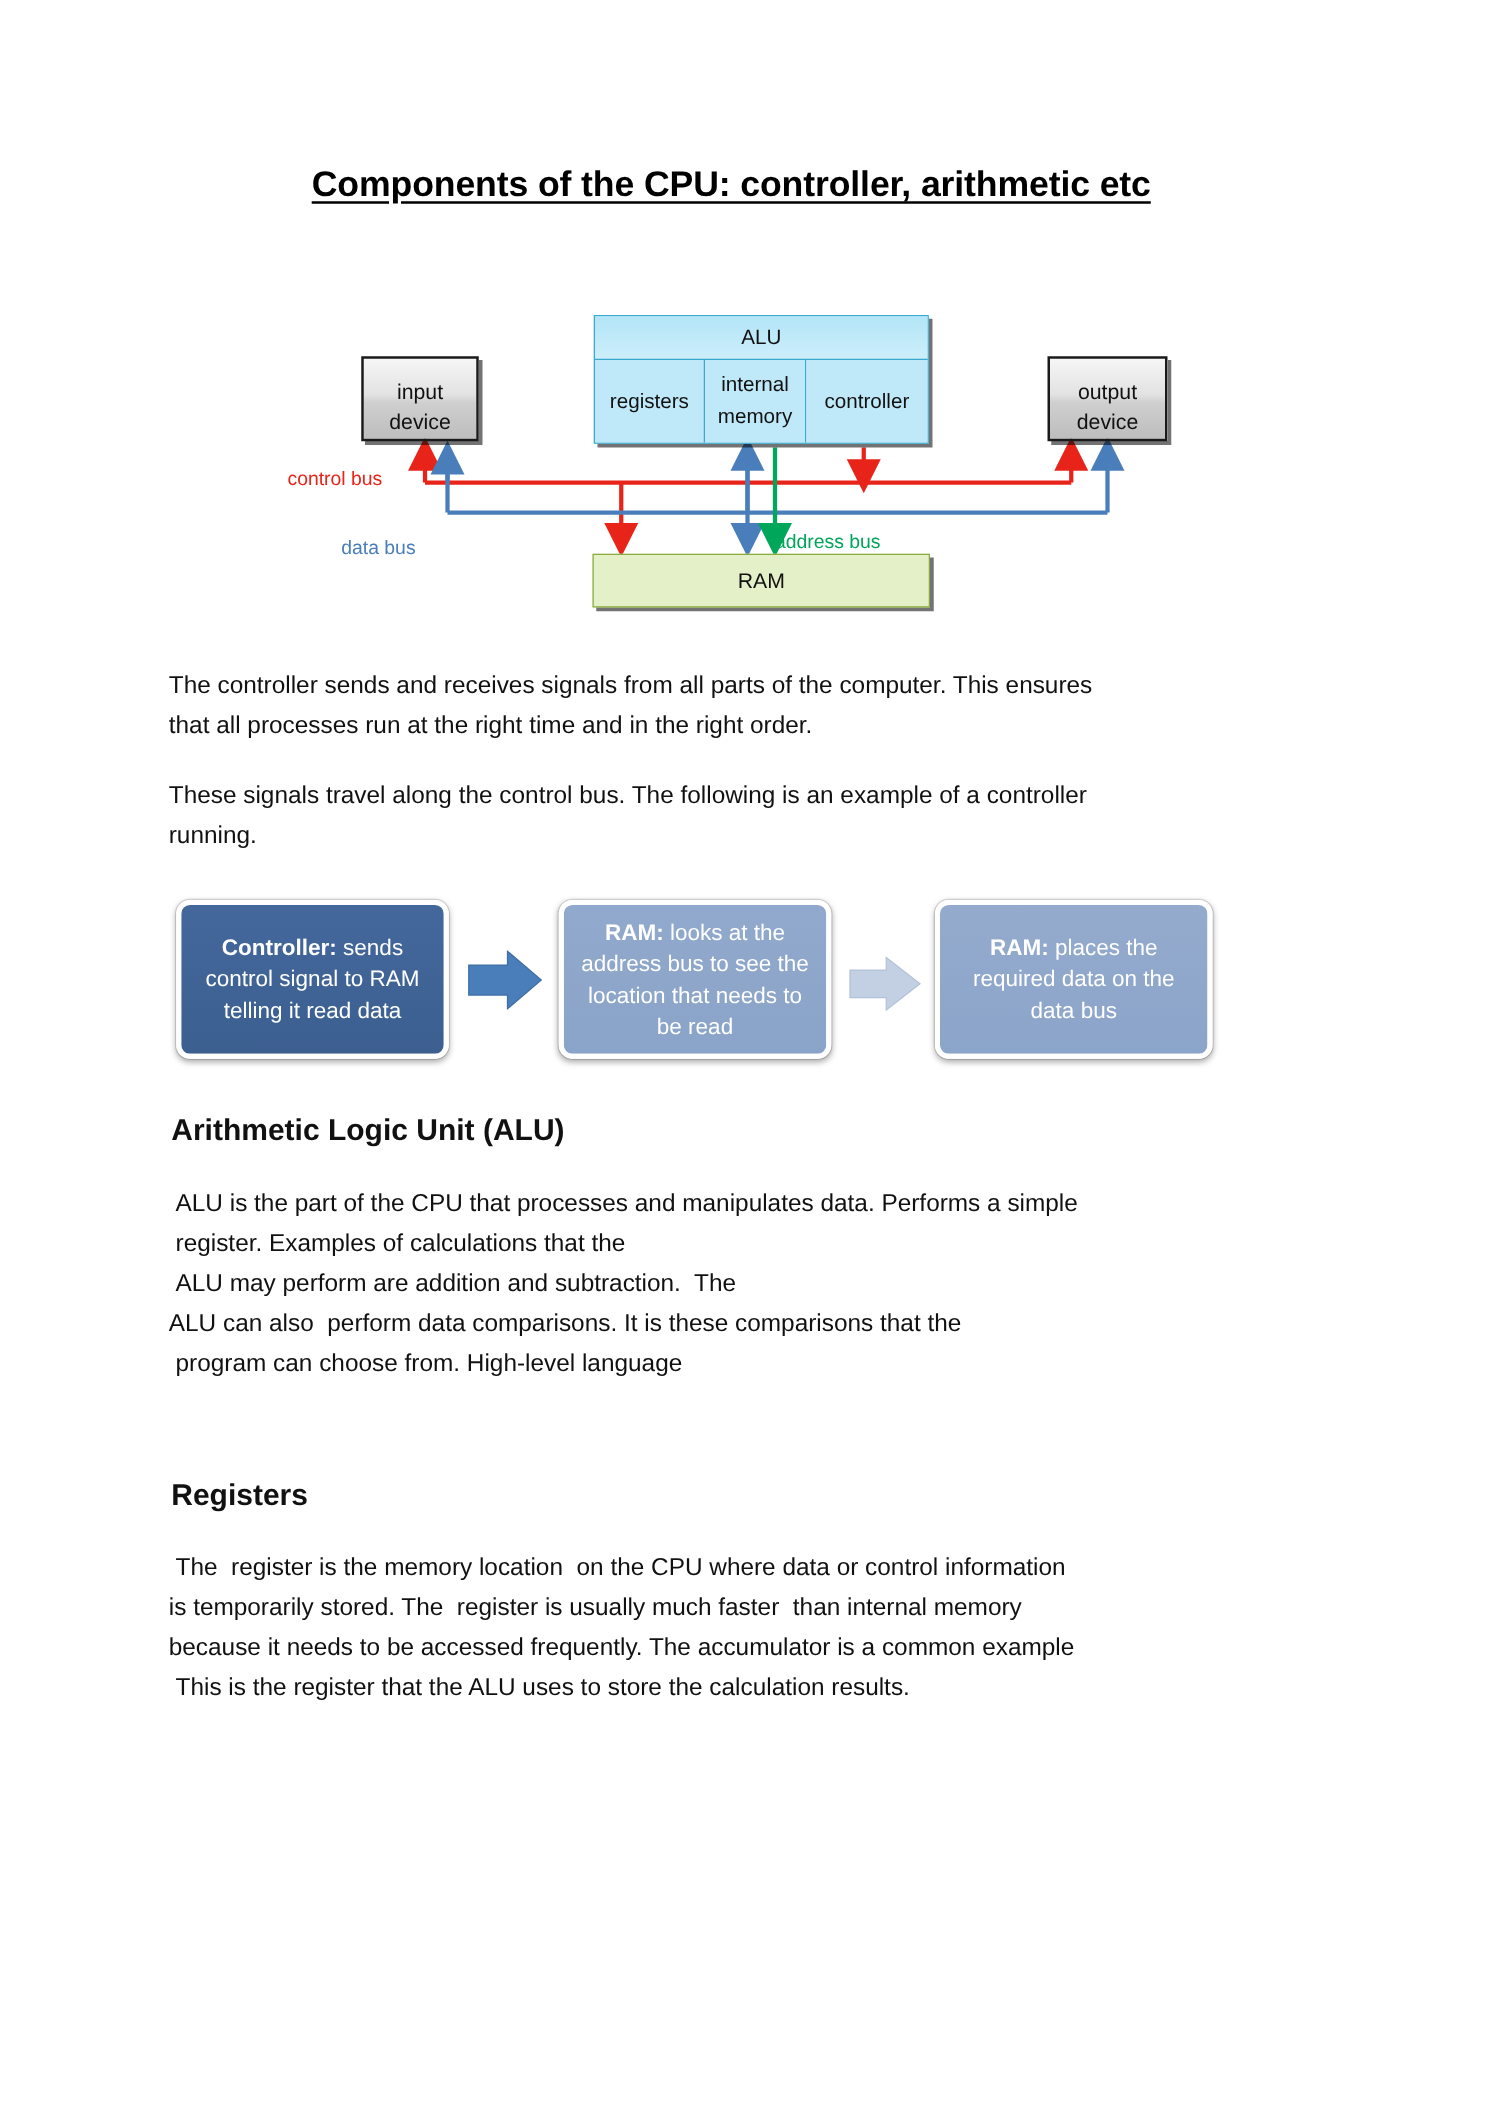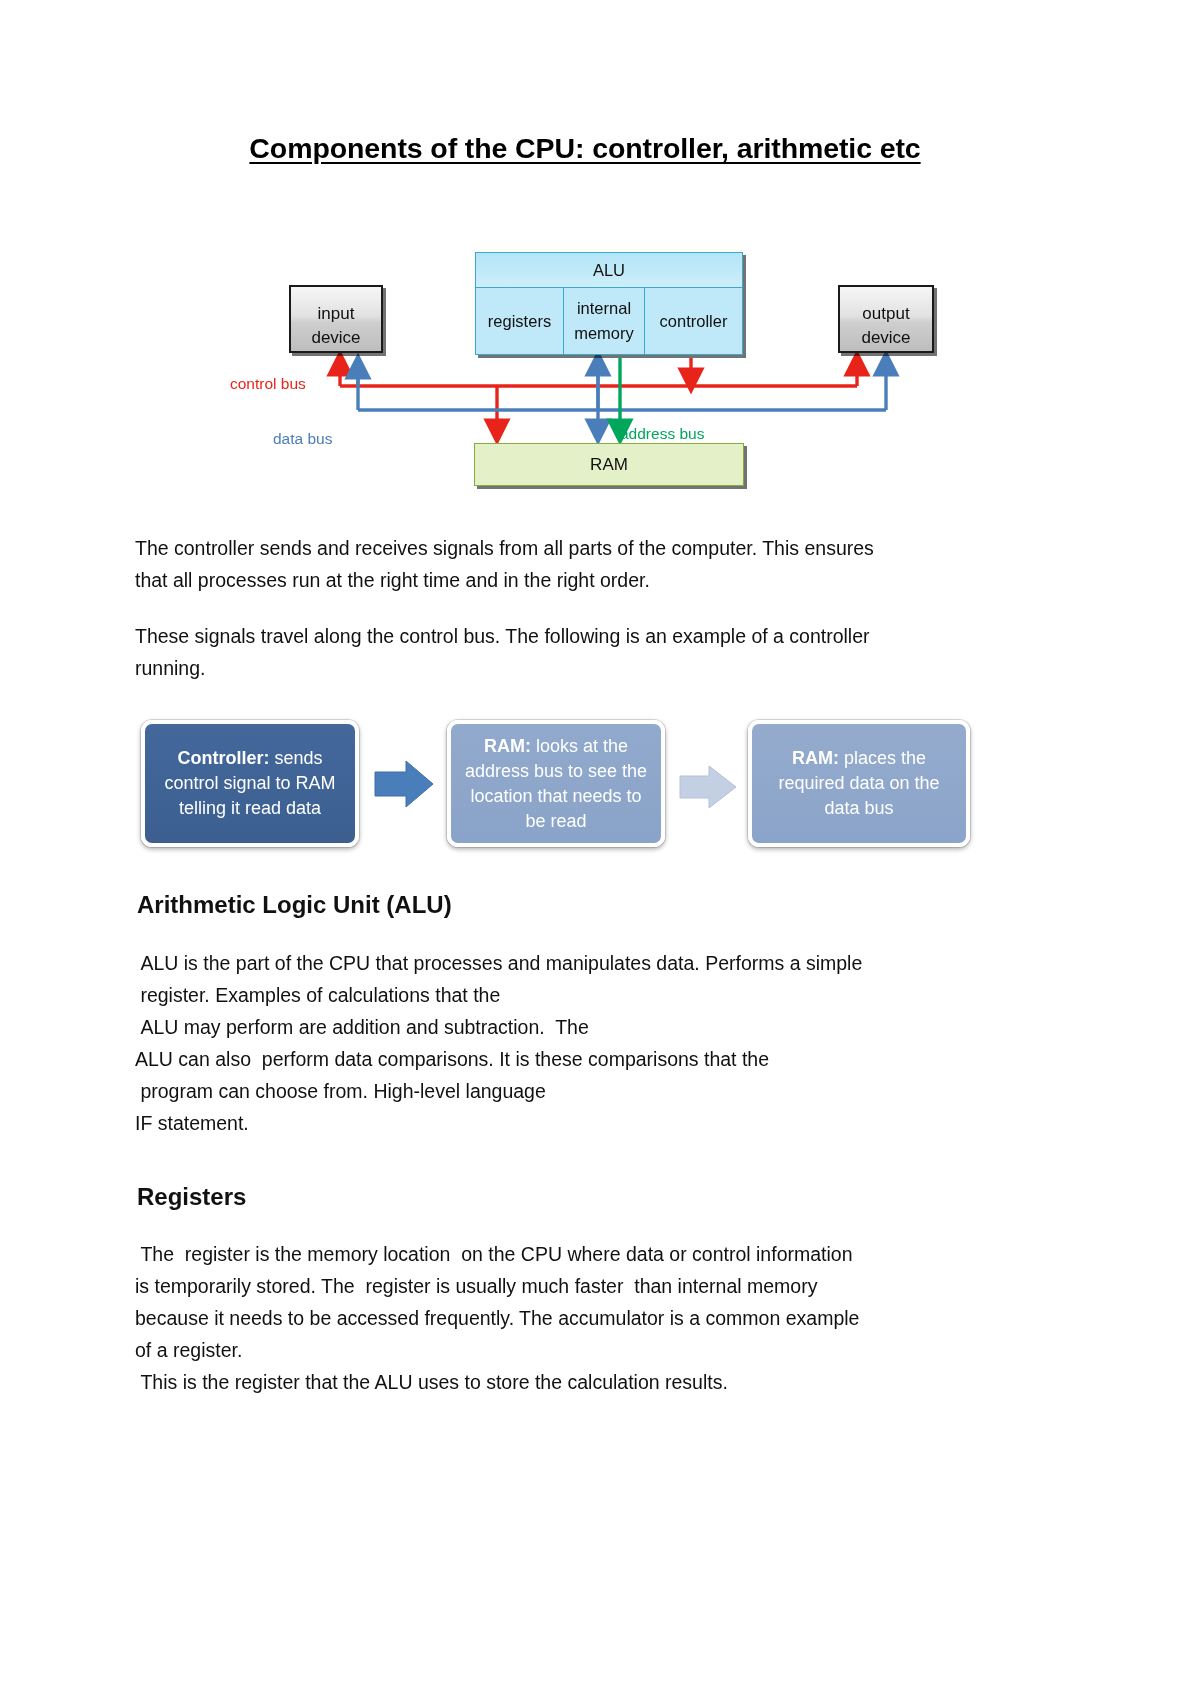--- a/index.html
+++ b/index.html
@@ -313,25 +313,23 @@
     </div>
   </div>
 
   <div class="sec-head" id="head-alu">Arithmetic Logic Unit (ALU)</div>
   <div class="para" id="para-alu">
     <span class="ln"> ALU is the part of the CPU that processes and manipulates data. Performs a simple</span>
     <span class="ln"> register. Examples of calculations that the</span>
     <span class="ln"> ALU may perform are addition and subtraction.  The</span>
     <span class="ln">ALU can also  perform data comparisons. It is these comparisons that the</span>
     <span class="ln"> program can choose from. High-level language</span>
-    <span class="ln">IF statement.</span>
   </div>
 
   <div class="sec-head" id="head-registers">Registers</div>
   <div class="para" id="para-registers">
     <span class="ln"> The  register is the memory location  on the CPU where data or control information</span>
     <span class="ln">is temporarily stored. The  register is usually much faster  than internal memory</span>
     <span class="ln">because it needs to be accessed frequently. The accumulator is a common example</span>
-    <span class="ln">of a register.</span>
     <span class="ln"> This is the register that the ALU uses to store the calculation results.</span>
   </div>
 
 </div>
 
 </body></html>

